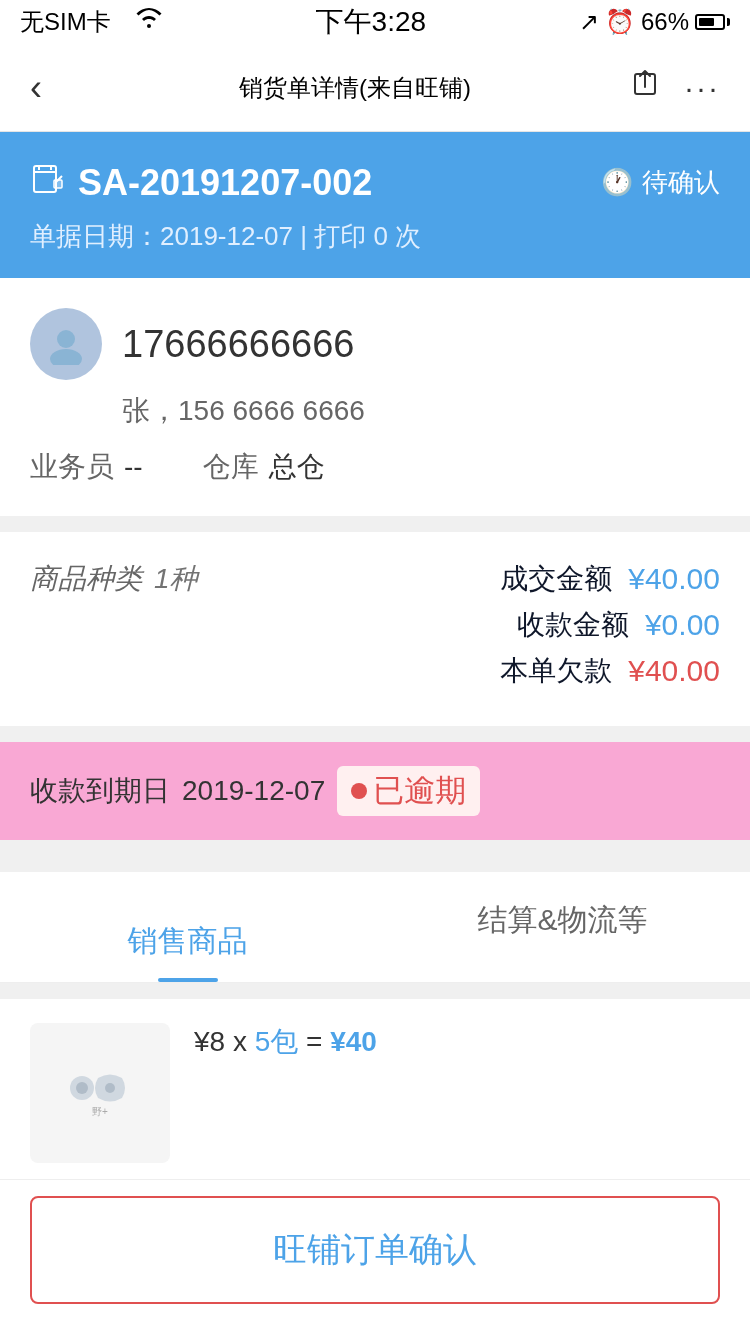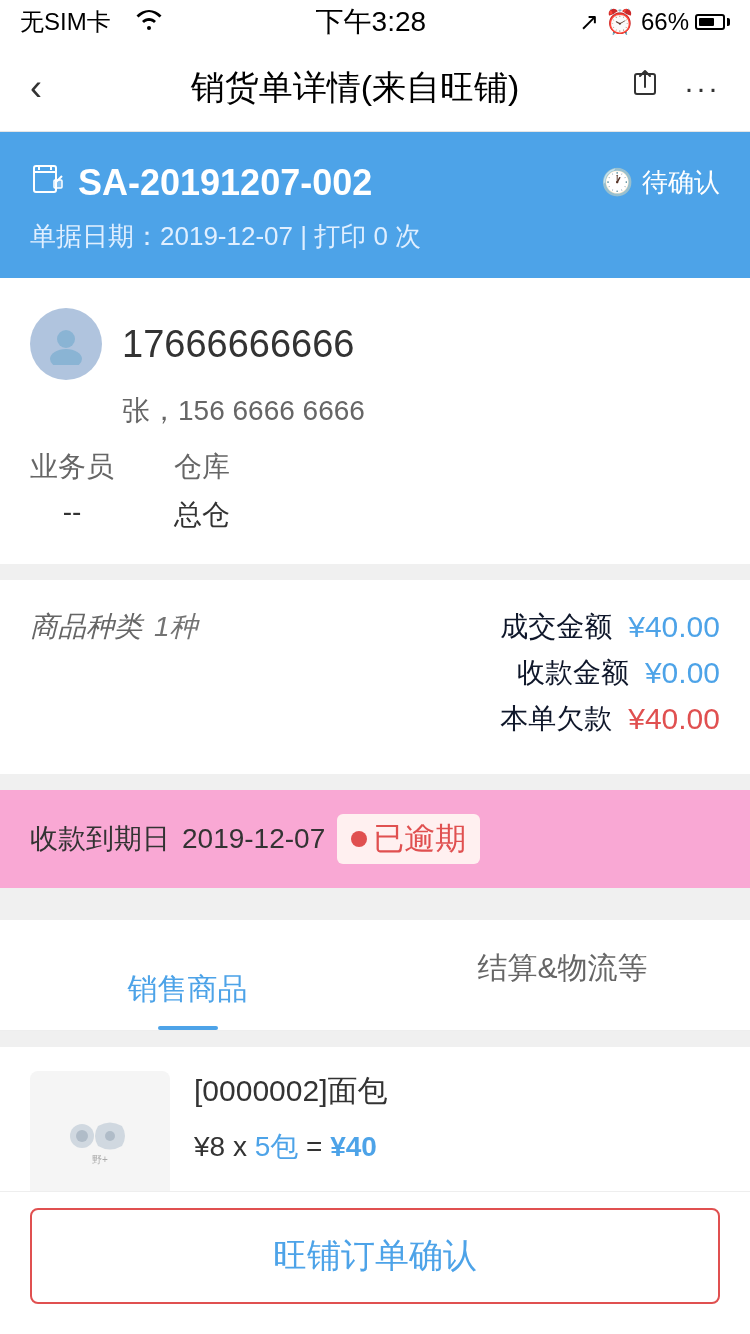--- a/index.html
+++ b/index.html
@@ -18,37 +18,37 @@
       width: 750px;
       height: 44px;
       background: #fff;
       display: flex;
       align-items: center;
       justify-content: space-between;
       padding: 0 20px;
       font-size: 24px;
       color: #000;
     }
-    .status-left { display: flex; align-items: center; gap: 24px; }
+    .status-left { display: flex; gap: 24px; }
     .status-center { font-size: 28px; font-weight: 500; }
     .status-right { display: flex; align-items: center; gap: 6px; font-size: 24px; }
 
     
     .nav-bar {
       width: 750px;
       height: 88px;
       background: #fff;
       display: flex;
       align-items: center;
       justify-content: space-between;
       padding: 0 30px;
       border-bottom: 1px solid #e5e5e5;
     }
     .nav-title {
-      font-size: 34px;
+      font-size: 24px;
       font-weight: 500;
       color: #000;
       flex: 1;
       text-align: center;
     }
     .nav-back { font-size: 36px; color: #333; width: 60px; }
     .nav-actions { display: flex; align-items: center; gap: 24px; width: 100px; justify-content: flex-end; }
 
     
     .order-header {
@@ -120,21 +120,21 @@
       color: #666;
       margin-bottom: 16px;
       padding-left: 0;
     }
     .customer-meta {
       display: flex;
       gap: 60px;
       font-size: 28px;
       color: #333;
     }
-    .meta-item { display: flex; gap: 10px; align-items: center; flex-direction: column; }
+    .meta-item { display: flex; gap: 10px; align-items: center; }
     .meta-label { color: #666; }
     .meta-value { color: #333; }
 
     
     .summary-section {
       background: #fff;
       padding: 28px 30px;
       margin-bottom: 16px;
       display: flex;
       justify-content: space-between;
@@ -256,21 +256,21 @@
       position: fixed;
       bottom: 0;
       left: 0;
       width: 750px;
       background: #fff;
       padding: 16px 30px 30px;
       border-top: 1px solid #eee;
     }
     .confirm-btn {
       width: 100%;
-      height: 96px;
+      height: 108px;
       background: #fff;
       border: 2px solid #e05050;
       border-radius: 8px;
       font-size: 34px;
       color: #4da3e8;
       display: flex;
       align-items: center;
       justify-content: center;
       cursor: pointer;
     }
@@ -442,21 +442,20 @@
   <div class="product-img">
     <svg width="80" height="60" viewBox="0 0 80 60" fill="none">
       <circle cx="22" cy="25" r="12" fill="#d0d8e0"></circle>
       <circle cx="22" cy="25" r="6" fill="#b0bcc8"></circle>
       <path d="M38 15 Q50 8 62 15 Q68 25 62 35 Q50 42 38 35 Q32 25 38 15Z" fill="#d0d8e0"></path>
       <circle cx="50" cy="25" r="5" fill="#b0bcc8"></circle>
       <text x="40" y="52" font-size="10" fill="#aaa" text-anchor="middle">野+</text>
     </svg>
   </div>
   <div class="product-info">
-    <div class="product-name">[0000002]面包</div>
     <div class="product-price">
       <span>¥8 x</span>
       <span style="color:#4da3e8;">5包</span>
       <span>=</span>
       <span class="price-total">¥40</span>
     </div>
   </div>
 </div>
 
 <div class="gray-area" style="min-height: 220px;"></div>

